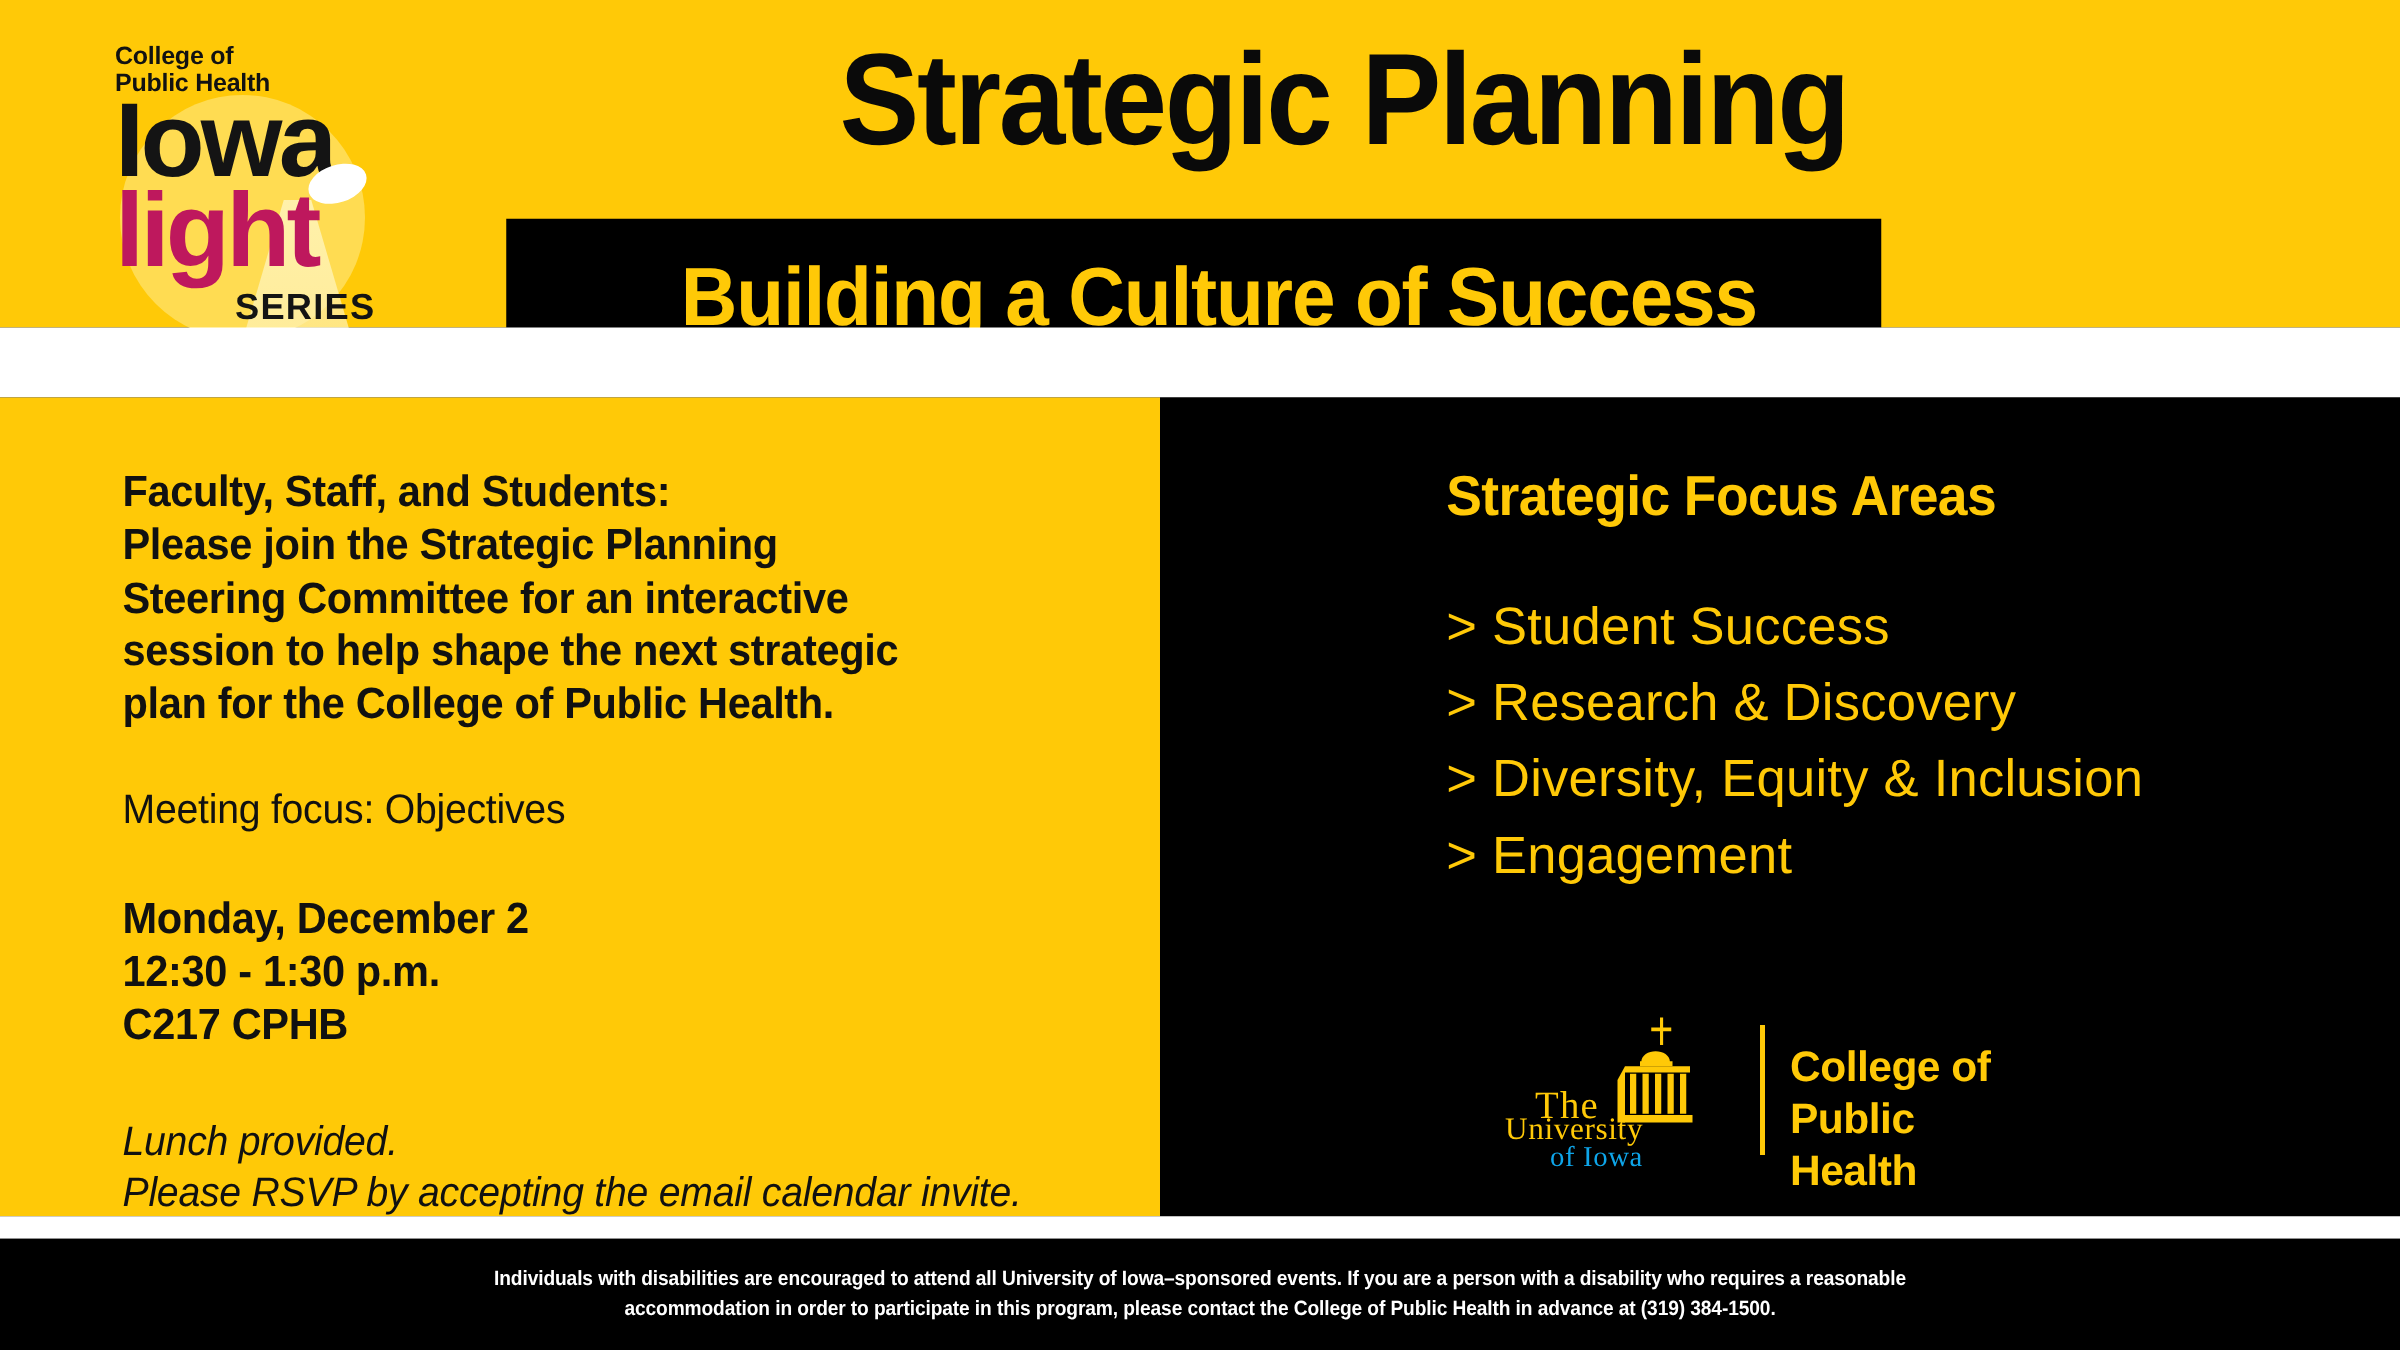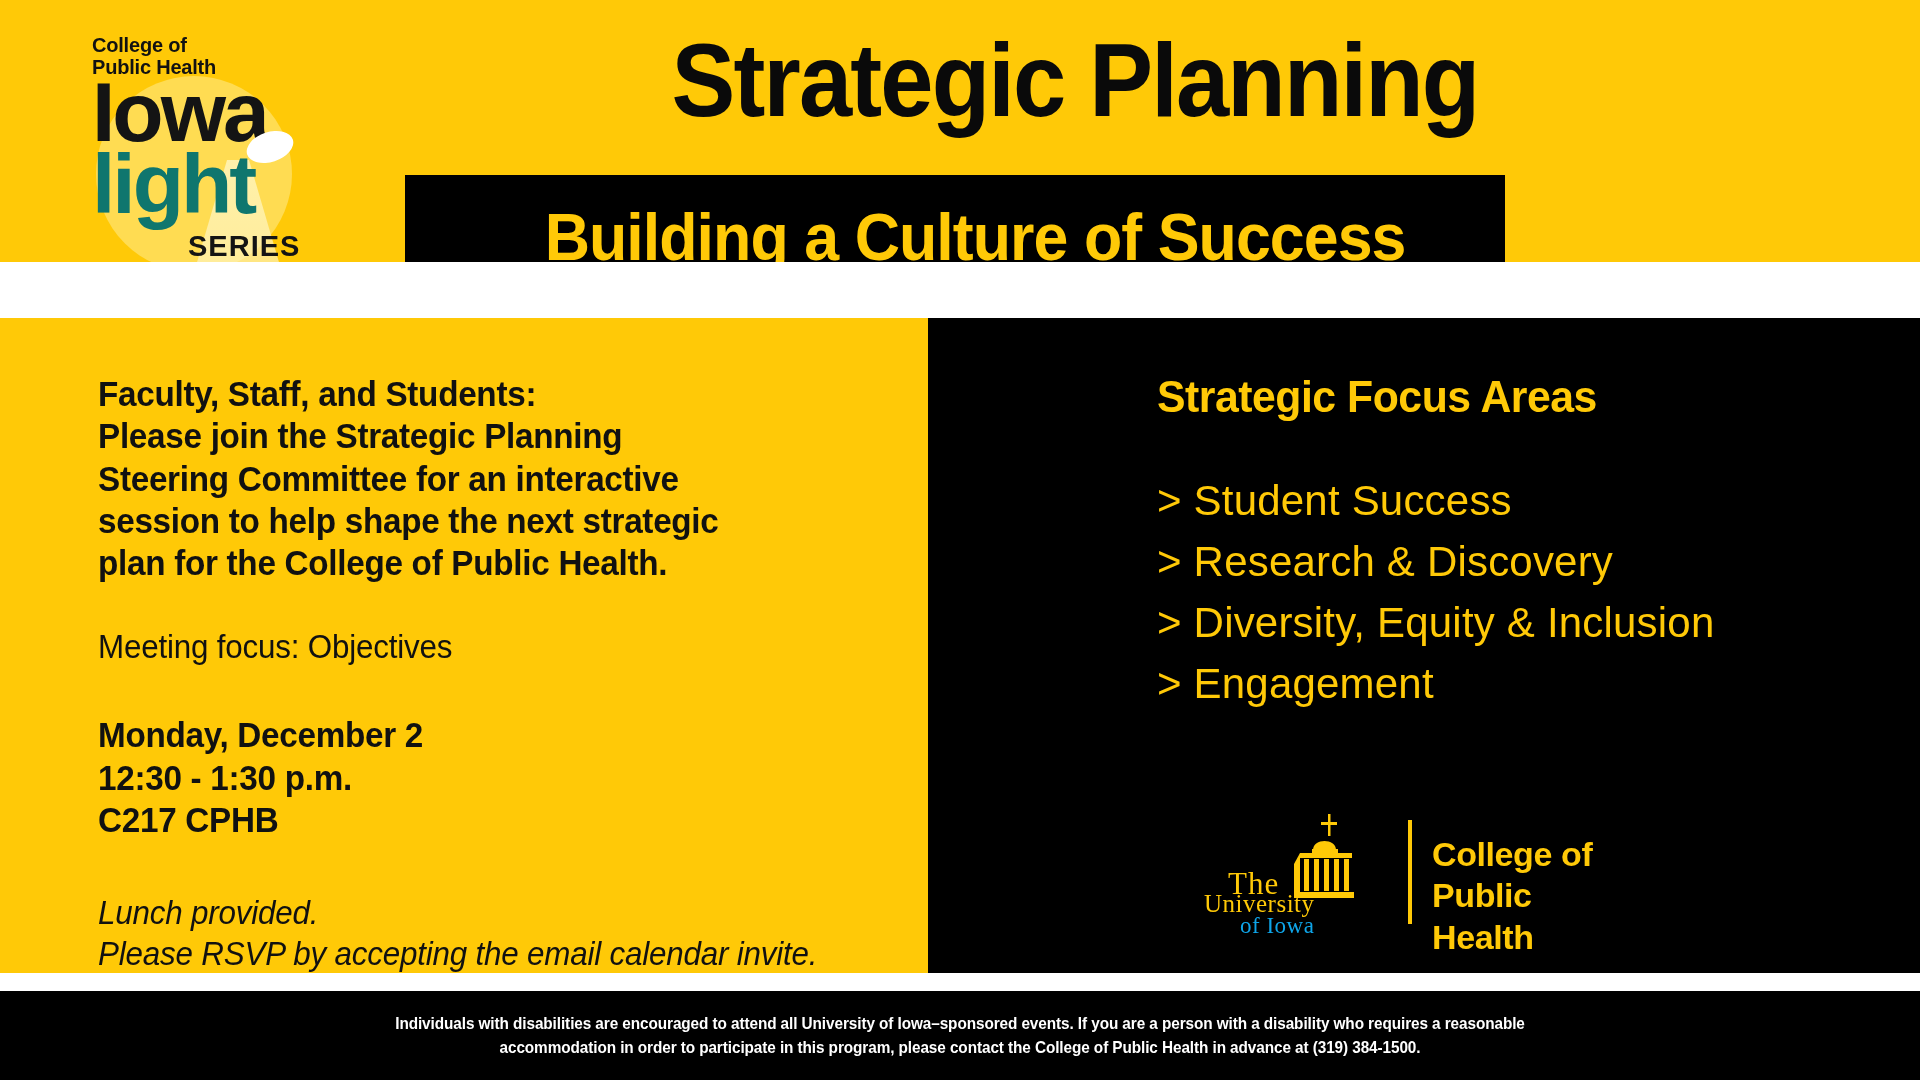--- a/index.html
+++ b/index.html
@@ -35,21 +35,21 @@
     color:#121212;font-weight:bold;font-size:20px;line-height:1.12;
     letter-spacing:-0.2px;
   }
   .logo-spot{
     position:absolute;left:14px;top:50px;
     color:#141414;font-weight:bold;font-size:84px;line-height:.82;
     letter-spacing:-3px;
   }
   .logo-light{
     position:absolute;left:14px;top:122px;
-    color:#0f766e;font-weight:bold;font-size:84px;line-height:.82;
+    color:#be185d;font-weight:bold;font-size:84px;line-height:.82;
     letter-spacing:-3px;
   }
   .logo-series{
     position:absolute;left:110px;top:202px;
     color:#141414;font-weight:bold;font-size:29px;letter-spacing:1px;
   }
   .bulb{
     position:absolute;left:170px;top:106px;width:44px;height:26px;
     background:#FFFFFF;border-radius:50%;
     transform:rotate(-18deg);

